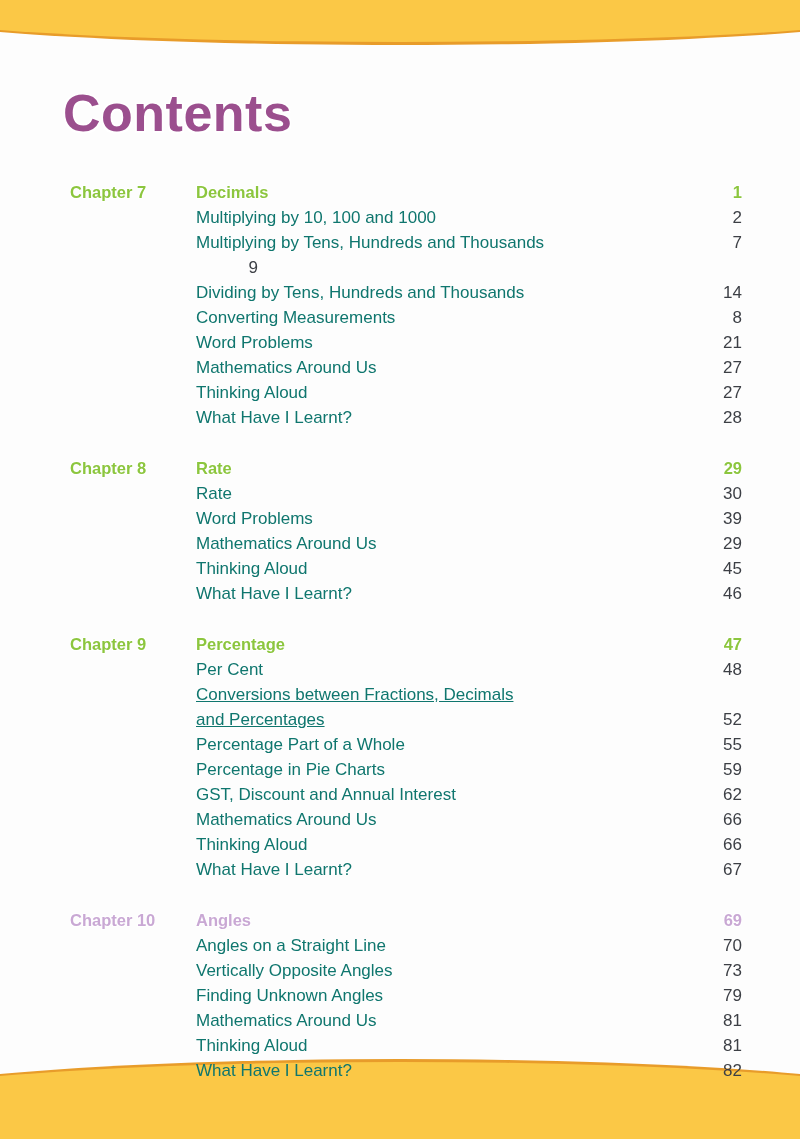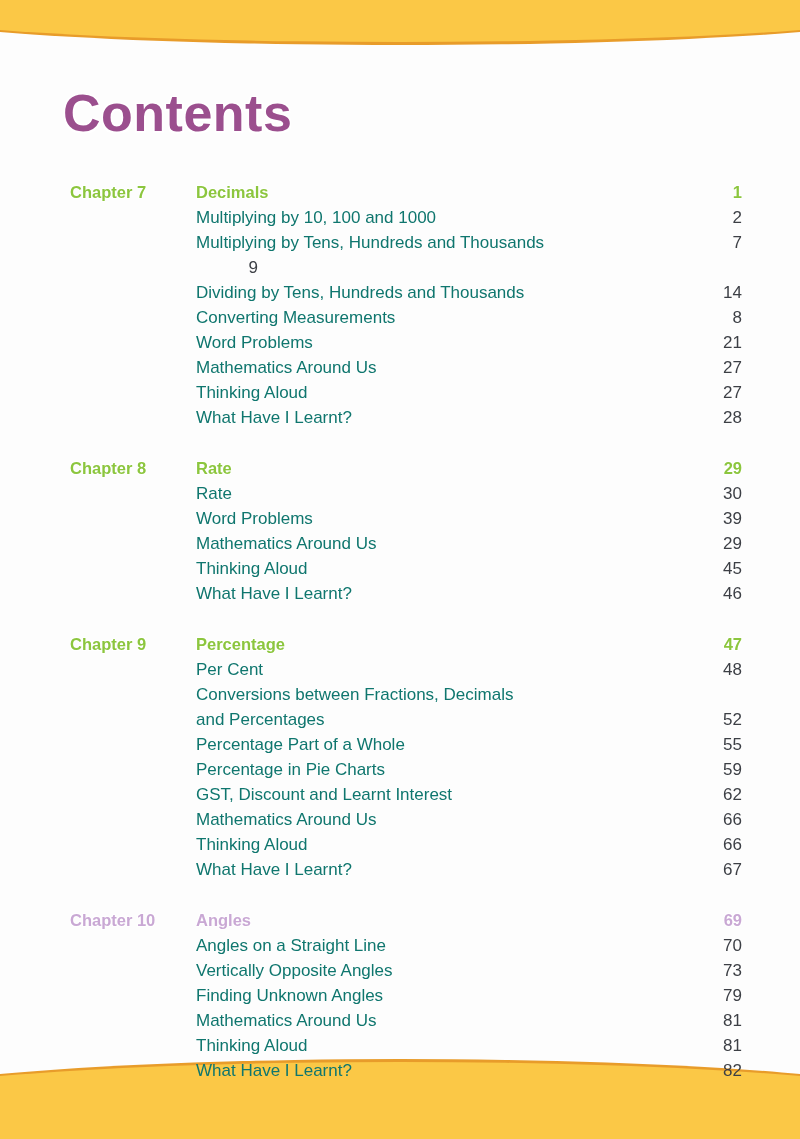--- a/index.html
+++ b/index.html
@@ -141,20 +141,21 @@
       -0.7px  0.7px 0 #ffffff,
        0.7px  0.7px 0 #ffffff;
   }
 
   
   .row.wrapped {
     align-items: flex-end;
   }
   .row.wrapped .col-title {
     white-space: pre-line;
+    text-decoration: underline;
   }
 </style>
 </head>
 <body>
 
 <div class="page">
 
   <div class="band-top"></div>
   <div class="band-bottom"></div>
 
@@ -268,21 +269,21 @@
           <div class="col-title">Percentage Part of a Whole</div>
           <div class="col-page">55</div>
         </div>
         <div class="row">
           <div class="col-chapter"></div>
           <div class="col-title">Percentage in Pie Charts</div>
           <div class="col-page">59</div>
         </div>
         <div class="row">
           <div class="col-chapter"></div>
-          <div class="col-title">GST, Discount and Learnt Interest</div>
+          <div class="col-title">GST, Discount and Annual Interest</div>
           <div class="col-page">62</div>
         </div>
         <div class="row">
           <div class="col-chapter"></div>
           <div class="col-title">Mathematics Around Us</div>
           <div class="col-page">66</div>
         </div>
         <div class="row">
           <div class="col-chapter"></div>
           <div class="col-title">Thinking Aloud</div>

